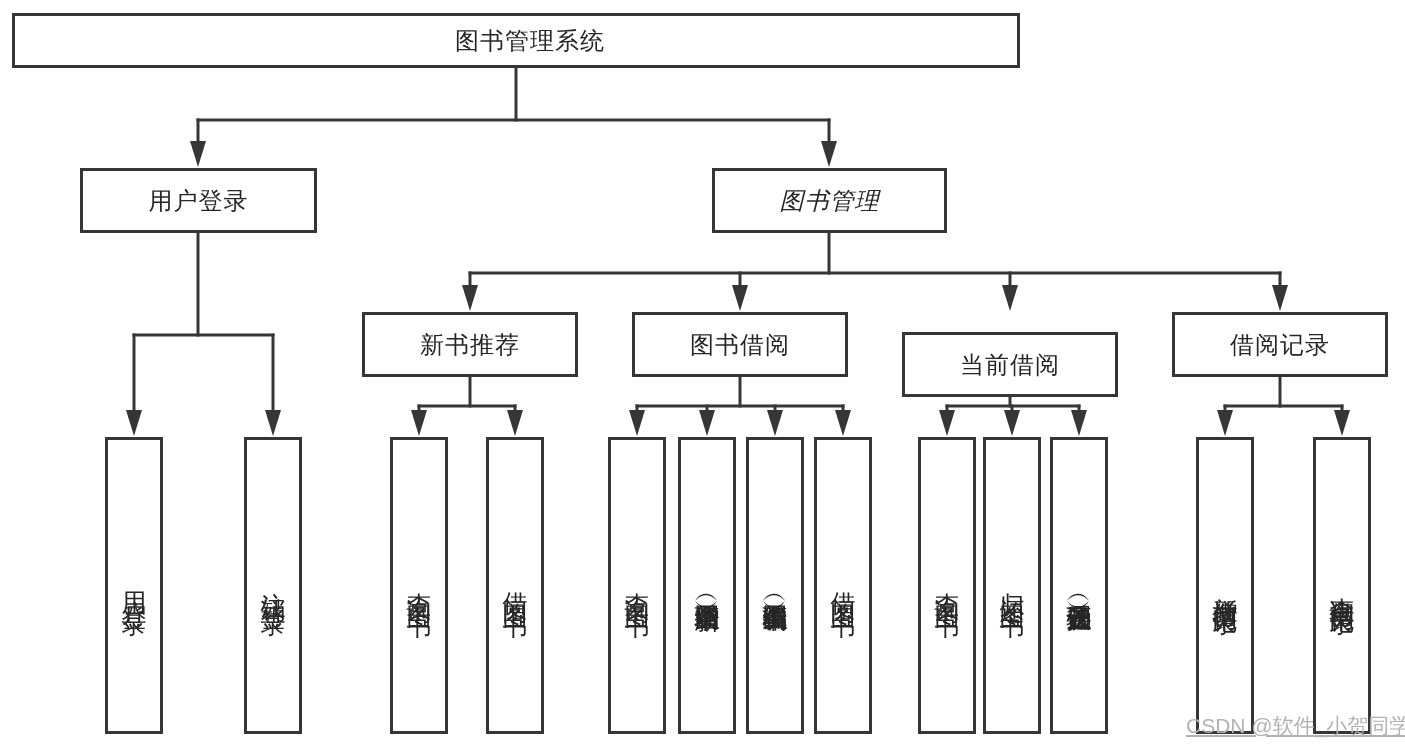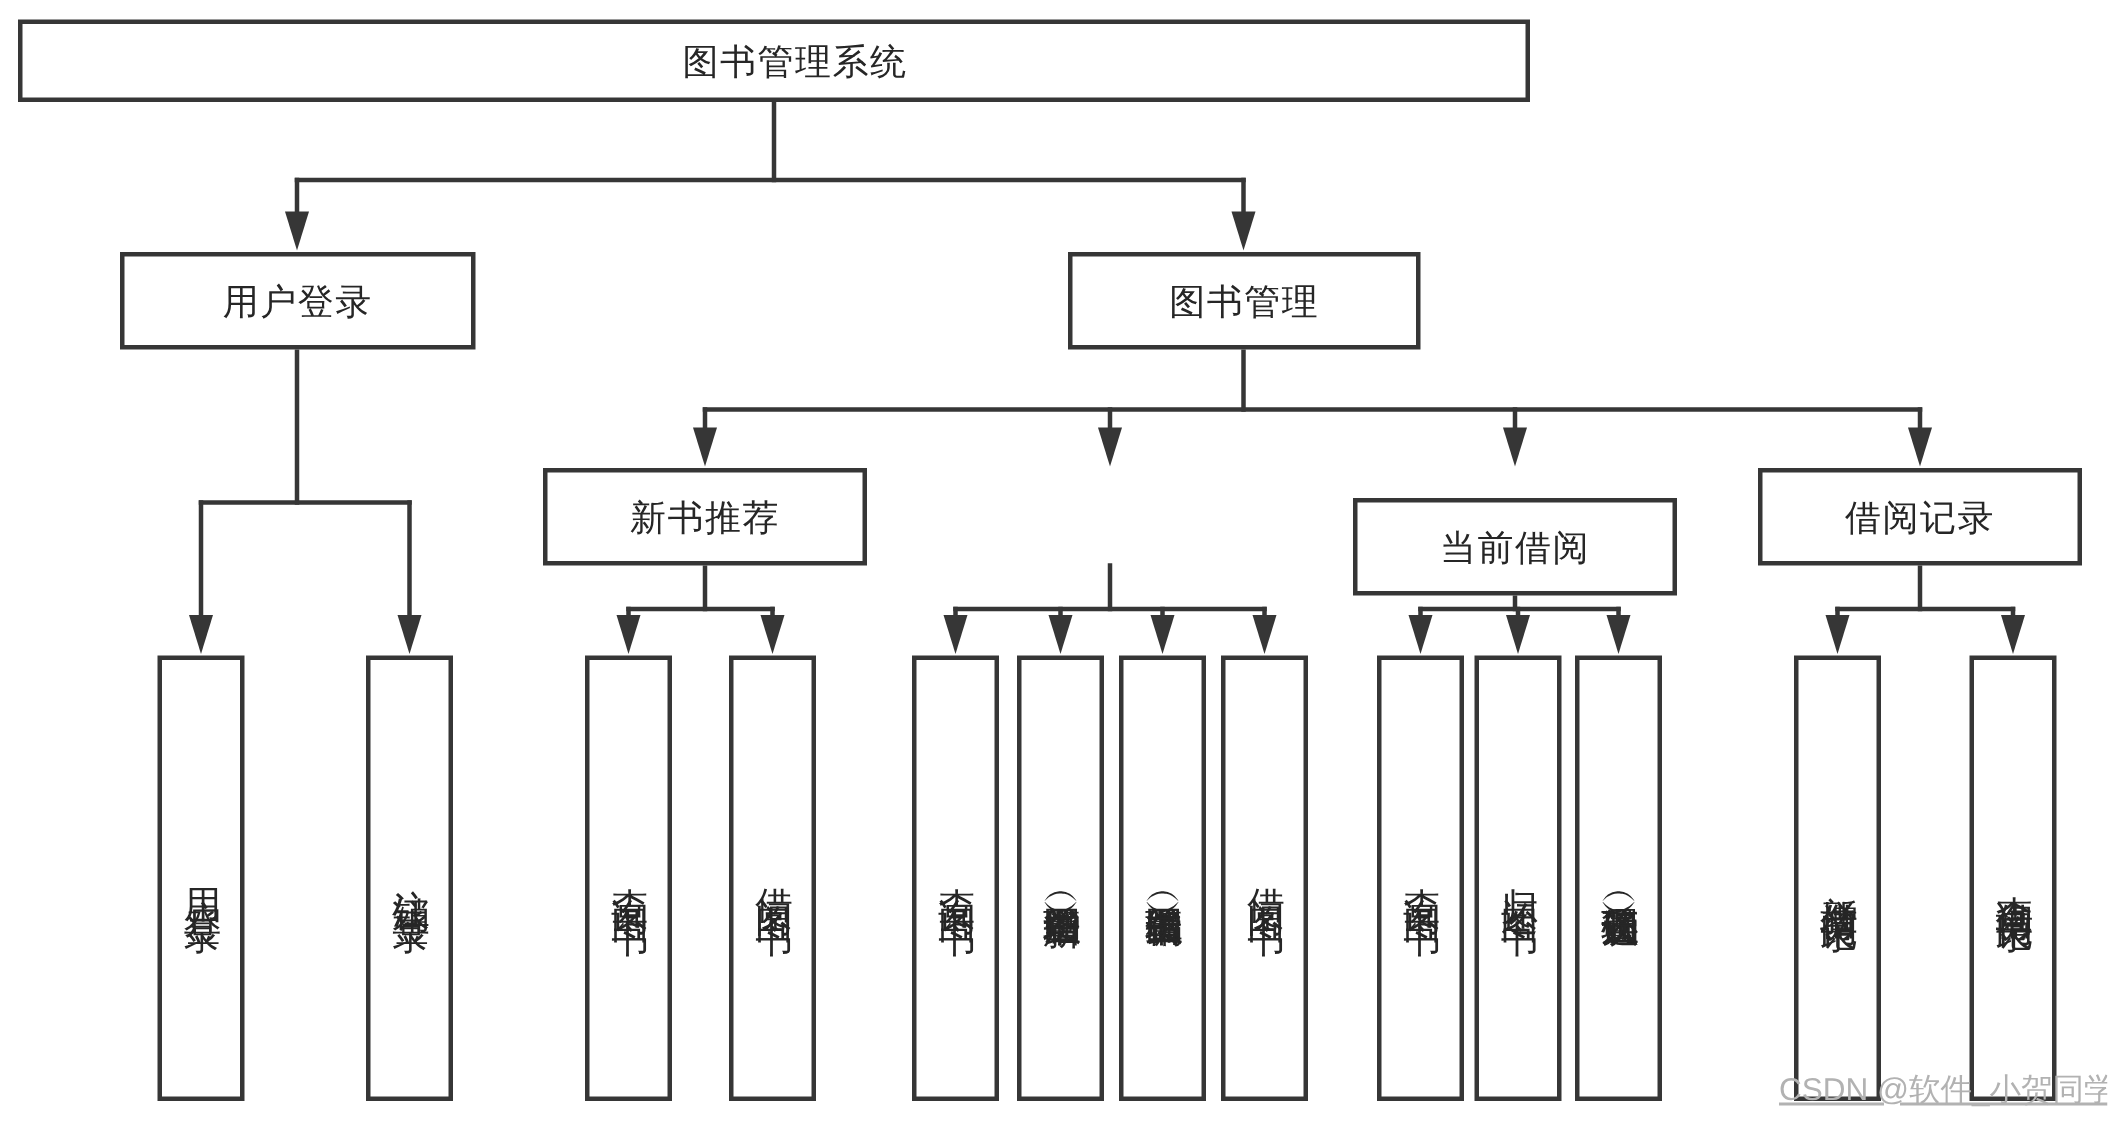--- a/index.html
+++ b/index.html
@@ -36,21 +36,21 @@
     display: flex;
     align-items: center;
     justify-content: center;
     color: var(--text-color);
     z-index: 2;
   }
   .node.h { font-size: 24px; letter-spacing: 1px; }
 
   .node.root  { left: 12px;   top: 13px;  width: 1008px; height: 55px; padding-left: 28px; }
   .node.lv2-0 { left: 80px;   top: 168px; width: 237px;  height: 65px; }
-  .node.lv2-1 { left: 712px;  top: 168px; width: 235px;  height: 65px; }
+  .node.lv2-1 { left: 712px;  top: 168px; width: 235px;  height: 65px; font-style: italic; }
   .node.lv3-0 { left: 362px;  top: 312px; width: 216px;  height: 65px; }
   .node.lv3-1 { left: 632px;  top: 312px; width: 216px;  height: 65px; }
   .node.lv3-2 { left: 902px;  top: 312px; width: 216px;  height: 65px; margin-top: 20px; }
   .node.lv3-3 { left: 1172px; top: 312px; width: 216px;  height: 65px; }
 
   .node.leaf { top: 437px; width: 58px; height: 297px; }
   .leaf-0  { left: 105px; }
   .leaf-1  { left: 244px; }
   .leaf-2  { left: 390px; }
   .leaf-3  { left: 486px; }
@@ -164,20 +164,23 @@
   <div class="node h lv2-0">
     <span>用户登录</span>
   </div>
   <div class="node h lv2-1">
     <span>图书管理</span>
   </div>
 
   <div class="node h lv3-0">
     <span>新书推荐</span>
   </div>
+  <div class="node h lv3-1">
+    <span>图书借阅</span>
+  </div>
   <div class="node h lv3-2">
     <span>当前借阅</span>
   </div>
   <div class="node h lv3-3">
     <span>借阅记录</span>
   </div>
 
   <div class="node leaf leaf-0">
     <span class="vlabel" style="letter-spacing: 7px;">用户登录</span>
   </div>

